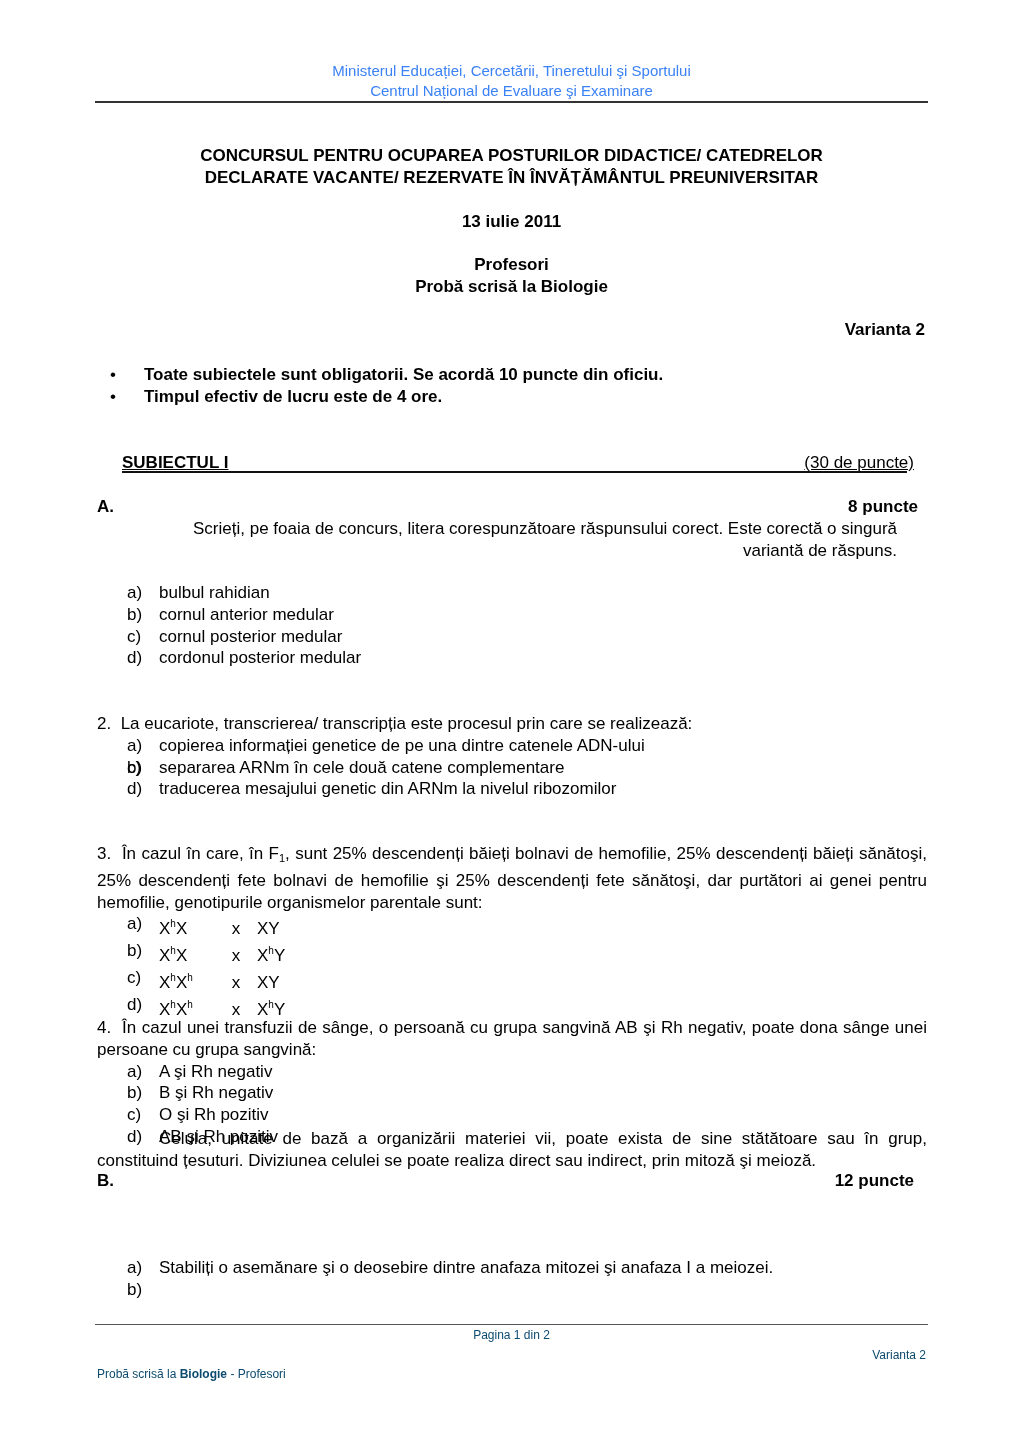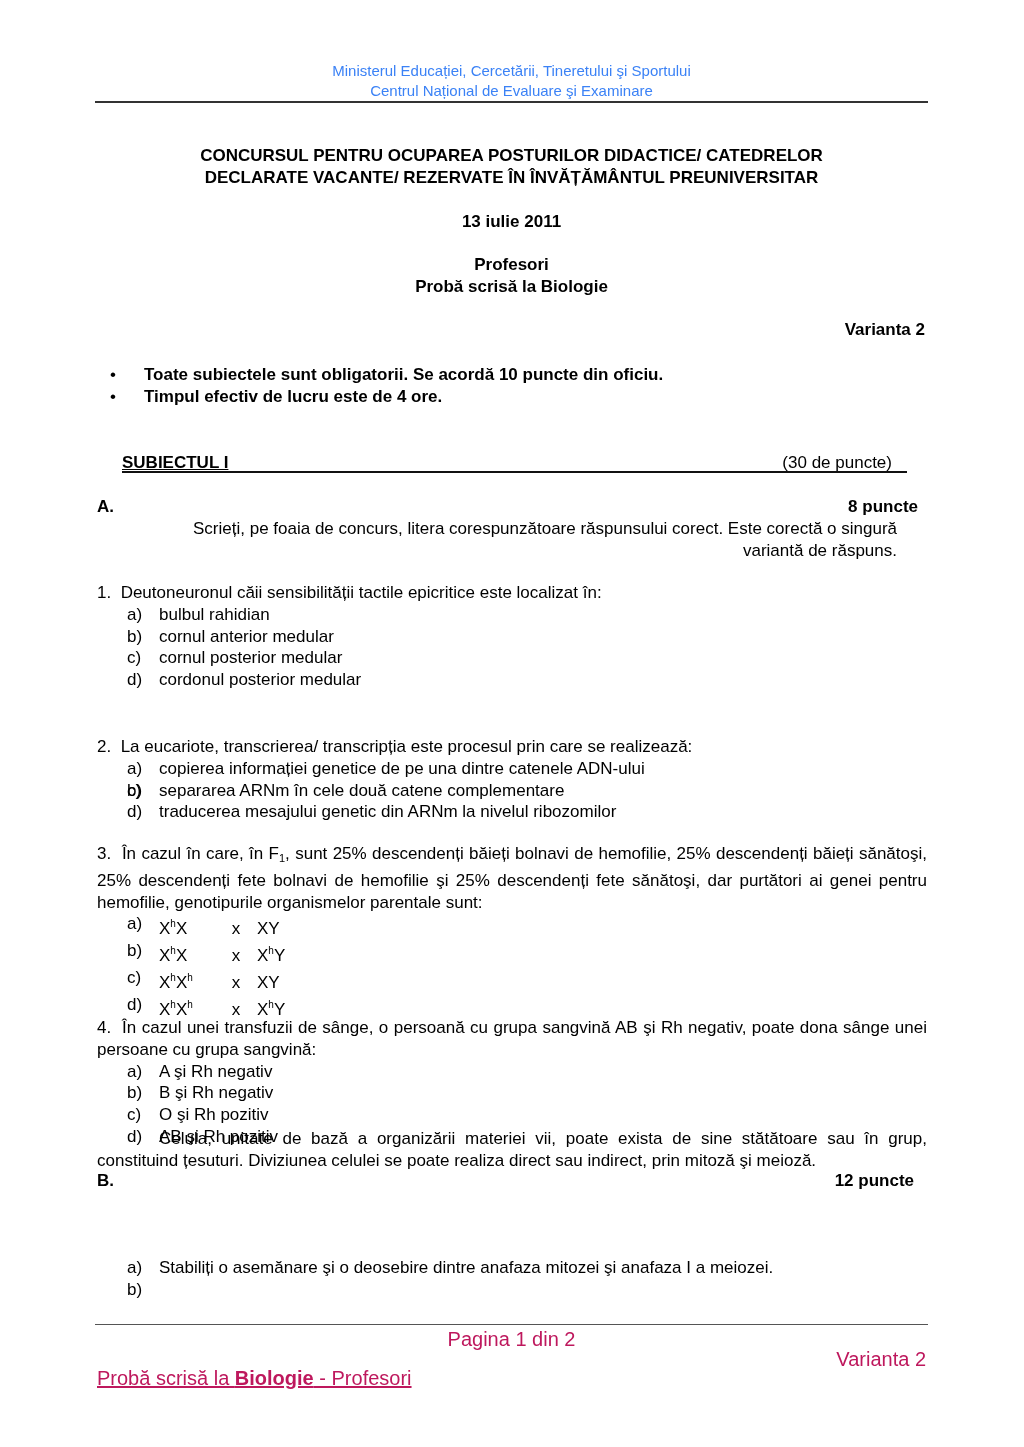--- a/index.html
+++ b/index.html
@@ -19,21 +19,21 @@
   .para { left: 97px; width: 830px; font-size: 17px; line-height: 22px; }
   .justify { text-align: justify; }
   .indent { text-indent: 62px; }
   .q { left: 97px; width: 830px; font-size: 17px; line-height: 21.8px; }
   .opt { position: relative; padding-left: 62px; }
   .opt .lbl { position: absolute; left: 30px; }
   .geno .x { display: inline-block; width: 42px; text-align: center; }
   .geno .g1 { display: inline-block; width: 56px; }
   sup.s { font-size: 10px; vertical-align: 7px; }
   sub.s { font-size: 11px; vertical-align: -3px; }
-  .footer { font-size: 20px; color: #be185d; }
+  .footer { font-size: 12px; color: #0c4a6e; }
 </style>
 </head>
 <body>
 
 <div class="abs hdr" style="top:61px;">
   <div>Ministerul Educației, Cercetării, Tineretului şi Sportului</div>
   <div>Centrul Național de Evaluare şi Examinare</div>
 </div>
 <div class="rule" style="left:95px; top:101px; width:833px; height:2px;"></div>
 
@@ -47,36 +47,35 @@
   <div>Probă scrisă la Biologie</div>
 </div>
 <div class="abs t17 bold" style="top:319px; right:99px;">Varianta 2</div>
 
 <div class="abs bullets" style="top:364px;">
   <div><span class="dot">•</span><span>Toate subiectele sunt obligatorii. Se acordă 10 puncte din oficiu.</span></div>
   <div><span class="dot">•</span><span>Timpul efectiv de lucru este de 4 ore.</span></div>
 </div>
 
 <div class="abs t17 bold" style="top:452px; left:122px; text-decoration:underline;">SUBIECTUL I</div>
-<div class="abs t17" style="top:452px; right:132px; text-align:center;">(30 de puncte)</div>
+<div class="abs t17" style="top:452px; right:110px; text-decoration:underline;text-align:center;">(30 de puncte)</div>
 <div class="rule" style="left:122px; top:471px; width:785px; height:2px; background:#111;"></div>
 
 <div class="abs t17 bold" style="top:496px; left:97px;">A.</div>
 <div class="abs t17 bold" style="top:496px; right:106px;">8 puncte</div>
 <div class="abs para indent" style="top:518px; width:800px;text-align:right;">Scrieți, pe foaia de concurs, litera corespunzătoare răspunsului corect. Este corectă o singură variantă de răspuns.</div>
 
 <div class="abs q" style="top:582px;">
-  <div><span>1.</span>&nbsp; <span>Deutoneuronul căii sensibilității tactile epicritice este localizat în:</span></div>
   <div class="opt"><span class="lbl">a)</span><span>bulbul rahidian</span></div>
   <div class="opt"><span class="lbl">b)</span><span>cornul anterior medular</span></div>
   <div class="opt"><span class="lbl">c)</span><span>cornul posterior medular</span></div>
   <div class="opt"><span class="lbl">d)</span><span>cordonul posterior medular</span></div>
 </div>
 
-<div class="abs q" style="top:713px;margin-top:23px;">
+<div class="abs q" style="top:713px;">
   <div><span>2.</span>&nbsp; <span>La eucariote, transcrierea/ transcripția este procesul prin care se realizează:</span></div>
   <div class="opt"><span class="lbl">a)</span><span>copierea informației genetice de pe una dintre catenele ADN-ului</span></div>
   <div class="opt"><span class="lbl">b)</span></div>
   <div class="opt"><span class="lbl">c)</span><span>separarea ARNm în cele două catene complementare</span></div>
   <div class="opt"><span class="lbl">d)</span><span>traducerea mesajului genetic din ARNm la nivelul ribozomilor</span></div>
 </div>
 
 <div class="abs q" style="top:843px;">
   <div class="justify"><span>3.</span>&nbsp; <span>În cazul în care, în F</span><sub class="s">1</sub><span>, sunt 25% descendenți băieți bolnavi de hemofilie, 25% descendenți băieți sănătoşi, 25% descendenți fete bolnavi de hemofilie şi 25% descendenți fete sănătoşi, dar purtători ai genei pentru hemofilie, genotipurile organismelor parentale sunt:</span></div>
   <div class="opt geno"><span class="lbl">a)</span><span class="g1"><span>X</span><sup class="s">h</sup><span>X</span><sup class="s"></sup></span><span class="x">x</span><span><span>X</span><sup class="s"></sup><span>Y</span></span></div>
@@ -97,13 +96,13 @@
 <div class="abs t17 bold" style="top:1170px; right:110px;">12 puncte</div>
 <div class="abs para indent justify" style="top:1128px;">Celula, unitate de bază a organizării materiei vii, poate exista de sine stătătoare sau în grup, constituind țesuturi. Diviziunea celulei se poate realiza direct sau indirect, prin mitoză şi meioză.</div>
 <div class="abs q" style="top:1257px;">
   <div class="opt"><span class="lbl">a)</span><span>Stabiliți o asemănare şi o deosebire dintre anafaza mitozei şi anafaza I a meiozei.</span></div>
   <div class="opt" style="width:740px;"><span class="lbl">b)</span></div>
 </div>
 
 <div class="rule" style="left:95px; top:1324px; width:833px; height:1px; background:#555;"></div>
 <div class="abs footer" style="top:1328px; left:95px; width:833px; text-align:center;">Pagina 1 din 2</div>
 <div class="abs footer" style="top:1348px; right:98px;">Varianta 2</div>
-<div class="abs footer" style="top:1367px; left:97px;text-decoration:underline;"><span>Probă scrisă la </span><b>Biologie</b><span> - Profesori</span></div>
+<div class="abs footer" style="top:1367px; left:97px;"><span>Probă scrisă la </span><b>Biologie</b><span> - Profesori</span></div>
 
 </body></html>

